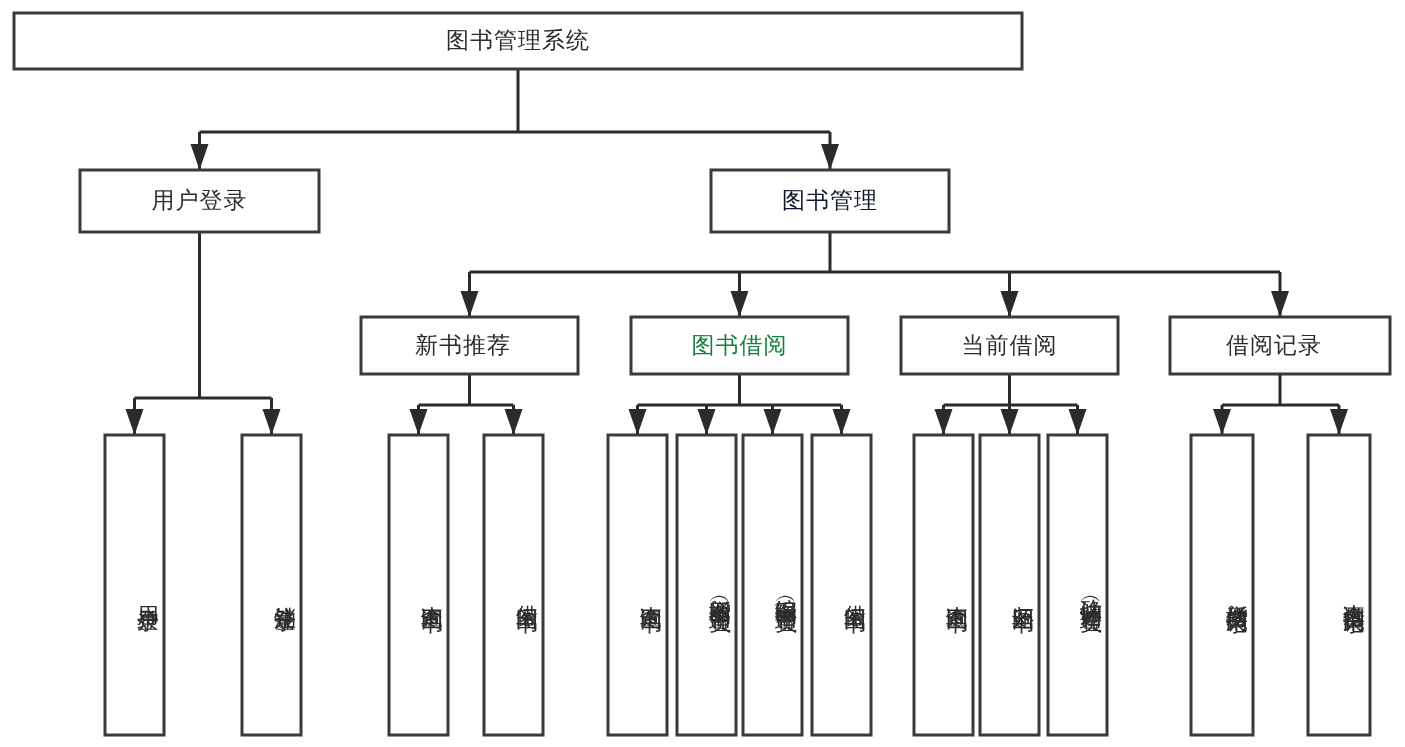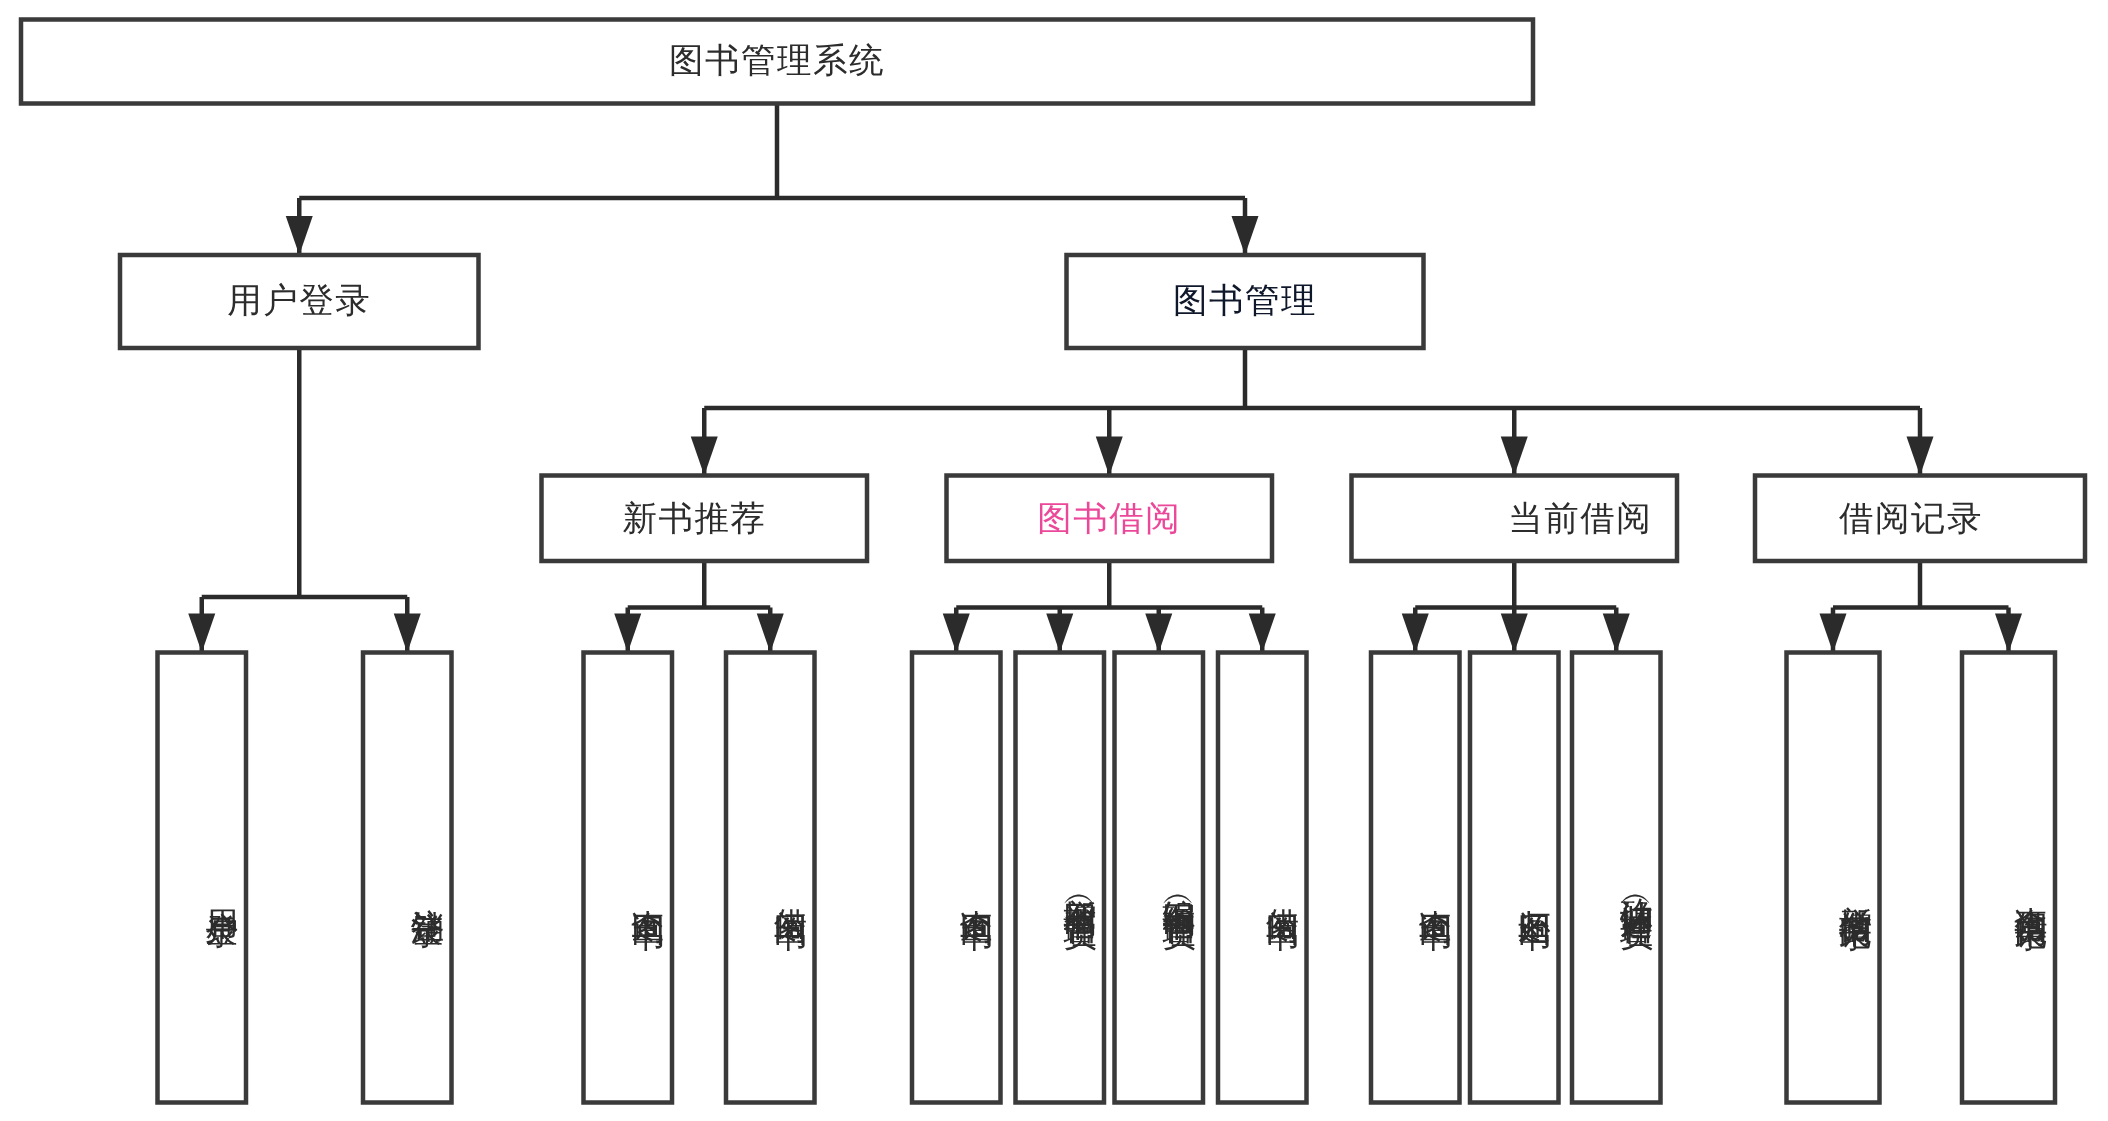--- a/index.html
+++ b/index.html
@@ -102,22 +102,22 @@
         <rect x="1191" y="435" width="62" height="300" class="box-rect"></rect>
         <rect x="1308" y="435" width="62" height="300" class="box-rect"></rect>
       </g>
   </svg>
 
   <div id="labels">
       <div class="node-label horiz" style="left: 14px; top: 13px; width: 1008px; height: 56px; color: rgb(44, 44, 44);">图书管理系统</div>
       <div class="node-label horiz" style="left: 80px; top: 170px; width: 239px; height: 62px; color: rgb(44, 44, 44);">用户登录</div>
       <div class="node-label horiz" style="left: 711px; top: 170px; width: 238px; height: 62px; color: #0f172a;">图书管理</div>
       <div class="node-label horiz" style="left: 361px; top: 317px; width: 204px; height: 57px; color: rgb(44, 44, 44);">新书推荐</div>
-      <div class="node-label horiz" style="left: 631px; top: 317px; width: 217px; height: 57px; color: #ec4899;">图书借阅</div>
-      <div class="node-label horiz" style="left: 901px; top: 317px; width: 217px; height: 57px; color: rgb(44, 44, 44); margin-left: 44px;">当前借阅</div>
+      <div class="node-label horiz" style="left: 631px; top: 317px; width: 217px; height: 57px; color: #15803d;">图书借阅</div>
+      <div class="node-label horiz" style="left: 901px; top: 317px; width: 217px; height: 57px; color: rgb(44, 44, 44);">当前借阅</div>
       <div class="node-label horiz" style="left: 1170px; top: 317px; width: 208px; height: 57px; color: rgb(44, 44, 44);">借阅记录</div>
       <div class="node-label vert" style="left: 105px; top: 435px; width: 59px; height: 300px; color: rgb(44, 44, 44);">用户登录</div>
       <div class="node-label vert" style="left: 242px; top: 435px; width: 59px; height: 300px; color: rgb(44, 44, 44);">注销登录</div>
       <div class="node-label vert" style="left: 389px; top: 435px; width: 59px; height: 300px; color: rgb(44, 44, 44);">查询图书</div>
       <div class="node-label vert" style="left: 484px; top: 435px; width: 59px; height: 300px; color: rgb(44, 44, 44);">借阅图书</div>
       <div class="node-label vert" style="left: 608px; top: 435px; width: 59px; height: 300px; color: rgb(44, 44, 44);">查询图书</div>
       <div class="node-label vert tall" style="left: 677px; top: 435px; width: 59px; height: 300px; color: rgb(44, 44, 44);">新增图书（管理员）</div>
       <div class="node-label vert tall" style="left: 743px; top: 435px; width: 59px; height: 300px; color: rgb(44, 44, 44);">编辑图书（管理员）</div>
       <div class="node-label vert" style="left: 812px; top: 435px; width: 59px; height: 300px; color: rgb(44, 44, 44);">借阅图书</div>
       <div class="node-label vert" style="left: 914px; top: 435px; width: 59px; height: 300px; color: rgb(44, 44, 44);">查询图书</div>

